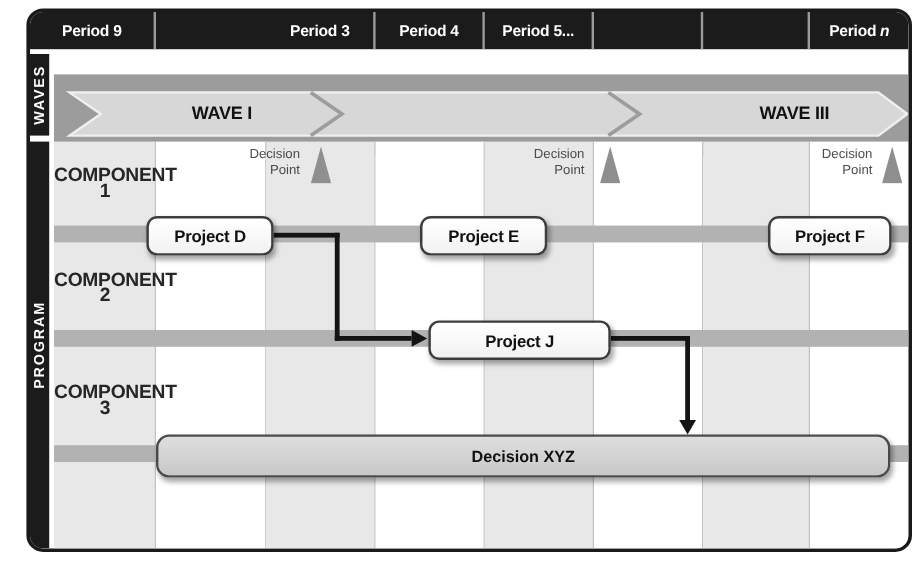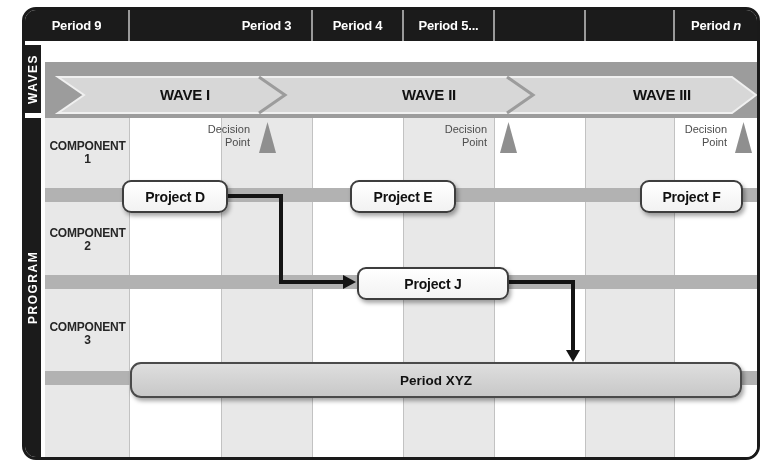--- a/index.html
+++ b/index.html
@@ -39,21 +39,21 @@
   .stripe.white{background:#ffffff;}
   .stripe{border-right:1px solid #c2c2c2;}
   .st1{left:20px;width:84px;} .st2{left:105px;width:91px;} .st3{left:197px;width:90px;}
   .st4{left:288px;width:90px;} .st5{left:379px;width:90px;} .st6{left:470px;width:90px;}
   .st7{left:561px;width:88px;} .st8{left:650px;width:82px;border-right:none;}
 
   .lane{position:absolute;left:20px;width:712px;height:14px;background:#b2b2b2;}
   .lane1{top:178px;} .lane2{top:265px;} .lane3{top:361px;}
 
   .component{position:absolute;left:20px;width:85px;text-align:center;
-             font-weight:bold;font-size:12px;line-height:13px;color:#262626;letter-spacing:-.2px;}
+             font-weight:bold;font-size:16px;line-height:13px;color:#262626;letter-spacing:-.2px;}
   .comp1{top:130px;} .comp2{top:217px;} .comp3{top:311px;}
 
   .dp-text{position:absolute;width:75px;text-align:right;font-size:11px;line-height:13px;
            color:#4c4c4c;top:113px;}
   .dpt1{left:150px;} .dpt2{left:387px;} .dpt3{left:627px;}
   .dp-tri{position:absolute;top:112px;width:17px;height:31px;background:#8f8f8f;
           clip-path:polygon(50% 0,100% 100%,0 100%);}
   .dtr1{left:234px;} .dtr2{left:475px;} .dtr3{left:710px;}
 
   
@@ -119,21 +119,20 @@
   </div>
 
   <div class="side-label waves-side">WAVES</div>
   <div class="wave-band">
     <svg class="wave-svg" viewBox="0 0 712 40" preserveAspectRatio="none">
       <polygon points="13,2 687,2 711,20 687,38 13,38 39,20" fill="#d7d7d7" stroke="#f0f0f0" stroke-width="2"></polygon>
       <polyline points="214,2 240,20 214,38" fill="none" stroke="#9c9c9c" stroke-width="3"></polyline>
       <polyline points="462,2 488,20 462,38" fill="none" stroke="#9c9c9c" stroke-width="3"></polyline>
     </svg>
     <div class="wave-label wl1">WAVE I</div>
-    <div class="wave-label wl2">WAVE II</div>
     <div class="wave-label wl3">WAVE III</div>
   </div>
 
   <div class="side-label program-side">PROGRAM</div>
 
   <div class="stripe gray st1"></div>
   <div class="stripe white st2"></div>
   <div class="stripe gray st3"></div>
   <div class="stripe white st4"></div>
   <div class="stripe gray st5"></div>
@@ -180,15 +179,15 @@
   <div class="ah-right"></div>
   <div class="aseg a2h"></div>
   <div class="aseg a2v"></div>
   <div class="ah-down"></div>
 
   <div class="project projD">Project D</div>
   <div class="project projE">Project E</div>
   <div class="project projF">Project F</div>
   <div class="project projJ">Project J</div>
 
-  <div class="program-bar">Period XYZ</div>
+  <div class="program-bar">Decision XYZ</div>
 
 </div>
 
 </body></html>

